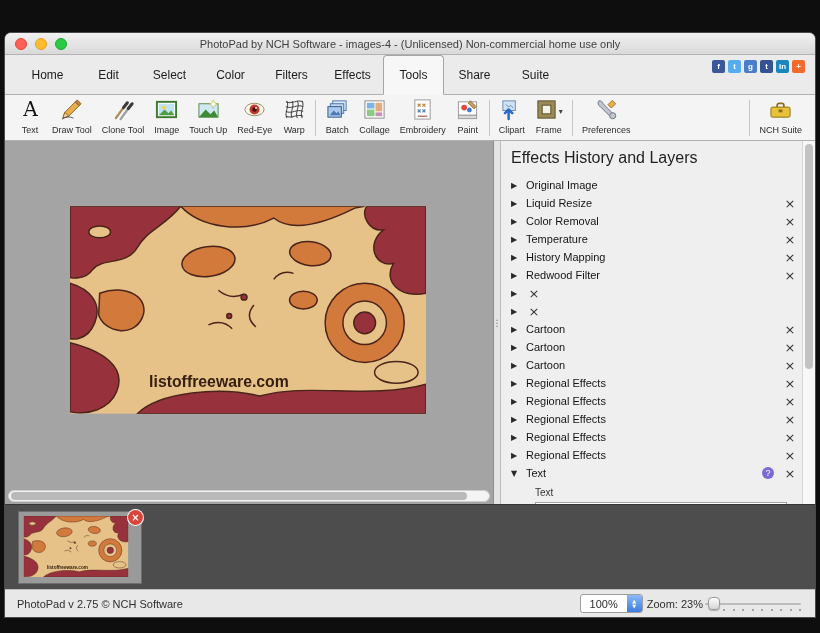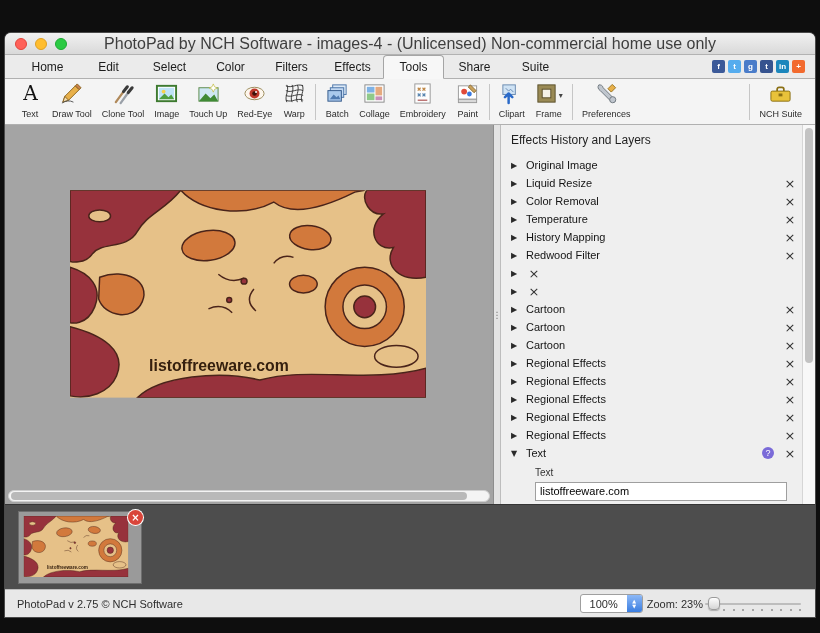--- a/index.html
+++ b/index.html
@@ -11,24 +11,24 @@
     border-radius:6px 6px 0 0;box-shadow:0 0 0 1px #4a4a4a;display:flex;flex-direction:column;}
 
   
   .titlebar{height:22px;flex:0 0 auto;background:linear-gradient(#f1f1f1,#d9d9d9);
     border-bottom:1px solid #b2b2b2;border-radius:6px 6px 0 0;display:flex;align-items:center;position:relative;}
   .traffic{display:flex;gap:8px;margin-left:10px;z-index:2;}
   .light{width:12px;height:12px;border-radius:50%;}
   .light.red{background:#ff6159;border:1px solid #e2453c;}
   .light.yellow{background:#ffbd2e;border:1px solid #dfa023;}
   .light.green{background:#2bca43;border:1px solid #1eaa33;}
-  .title{position:absolute;left:0;right:0;text-align:center;font-size:16px;color:#3e3e3e;}
-
-  
-  .tabrow{height:24px;flex:0 0 auto;background:#ebebeb;border-bottom:1px solid #b0b0b0;
+  .title{position:absolute;left:0;right:0;text-align:center;font-size:11px;color:#3e3e3e;}
+
+  
+  .tabrow{height:40px;flex:0 0 auto;background:#ebebeb;border-bottom:1px solid #b0b0b0;
     display:flex;align-items:stretch;position:relative;}
   .tabs{display:flex;align-items:stretch;padding-left:12px;}
   .tab{width:61px;display:flex;align-items:center;justify-content:center;font-size:12px;color:#1c1c1c;}
   .tab.active{background:#f7f7f7;border:1px solid #a5a5a5;border-bottom:1px solid #f7f7f7;
     border-radius:4px 4px 0 0;margin-bottom:-1px;z-index:2;}
   .social{position:absolute;right:10px;top:5px;display:flex;gap:3px;align-items:center;}
   .social-icon{width:13px;height:13px;border-radius:2px;color:#fff;font-size:8px;font-weight:bold;
     display:flex;align-items:center;justify-content:center;line-height:1;}
 
   
@@ -47,21 +47,21 @@
   .art{position:absolute;left:65px;top:64px;width:356px;height:210px;}
   .hscroll{position:absolute;left:3px;right:3px;bottom:2px;height:12px;background:#f4f4f4;
     border:1px solid #cfcfcf;border-radius:6px;}
   .hscroll .thumb{position:absolute;left:2px;top:1px;bottom:1px;width:95%;background:#b9b9b9;border-radius:5px;}
   .splitter{width:8px;flex:0 0 auto;background:#e4e4e4;border-left:1px solid #8e8e8e;border-right:1px solid #bdbdbd;position:relative;}
   .grip{position:absolute;top:50%;left:50%;transform:translate(-50%,-50%);color:#777;font-size:9px;line-height:3px;letter-spacing:0;}
 
   
   .panel{width:314px;flex:0 0 auto;background:#efefef;display:flex;}
   .panel-main{flex:1;padding:8px 4px 0 10px;min-width:0;overflow:hidden;}
-  .panel-title{font-size:12px;color:#1f1f1f;margin-bottom:9px;}
+  .panel-title{font-size:16px;color:#1f1f1f;margin-bottom:9px;}
   .prow{height:18px;display:flex;align-items:center;font-size:11px;color:#141414;}
   .prow .arrow{width:15px;font-size:8px;color:#2a2a2a;}
   .prow .plabel{flex:1;white-space:nowrap;overflow:hidden;}
   .prow .help{width:12px;height:12px;border-radius:50%;background:#7a6ad8;color:#fff;font-size:9px;
     display:flex;align-items:center;justify-content:center;margin-right:8px;flex:0 0 auto;}
   .prow .close{width:16px;text-align:center;color:#333;font-size:13px;flex:0 0 auto;}
   .texted{margin:5px 0 0 24px;}
   .texted .tlab{font-size:10px;color:#333;margin-bottom:3px;}
   .texted input{width:252px;height:19px;border:1px solid #9f9f9f;font-size:11px;padding:0 4px;
     font-family:"Liberation Sans",sans-serif;background:#fff;}

